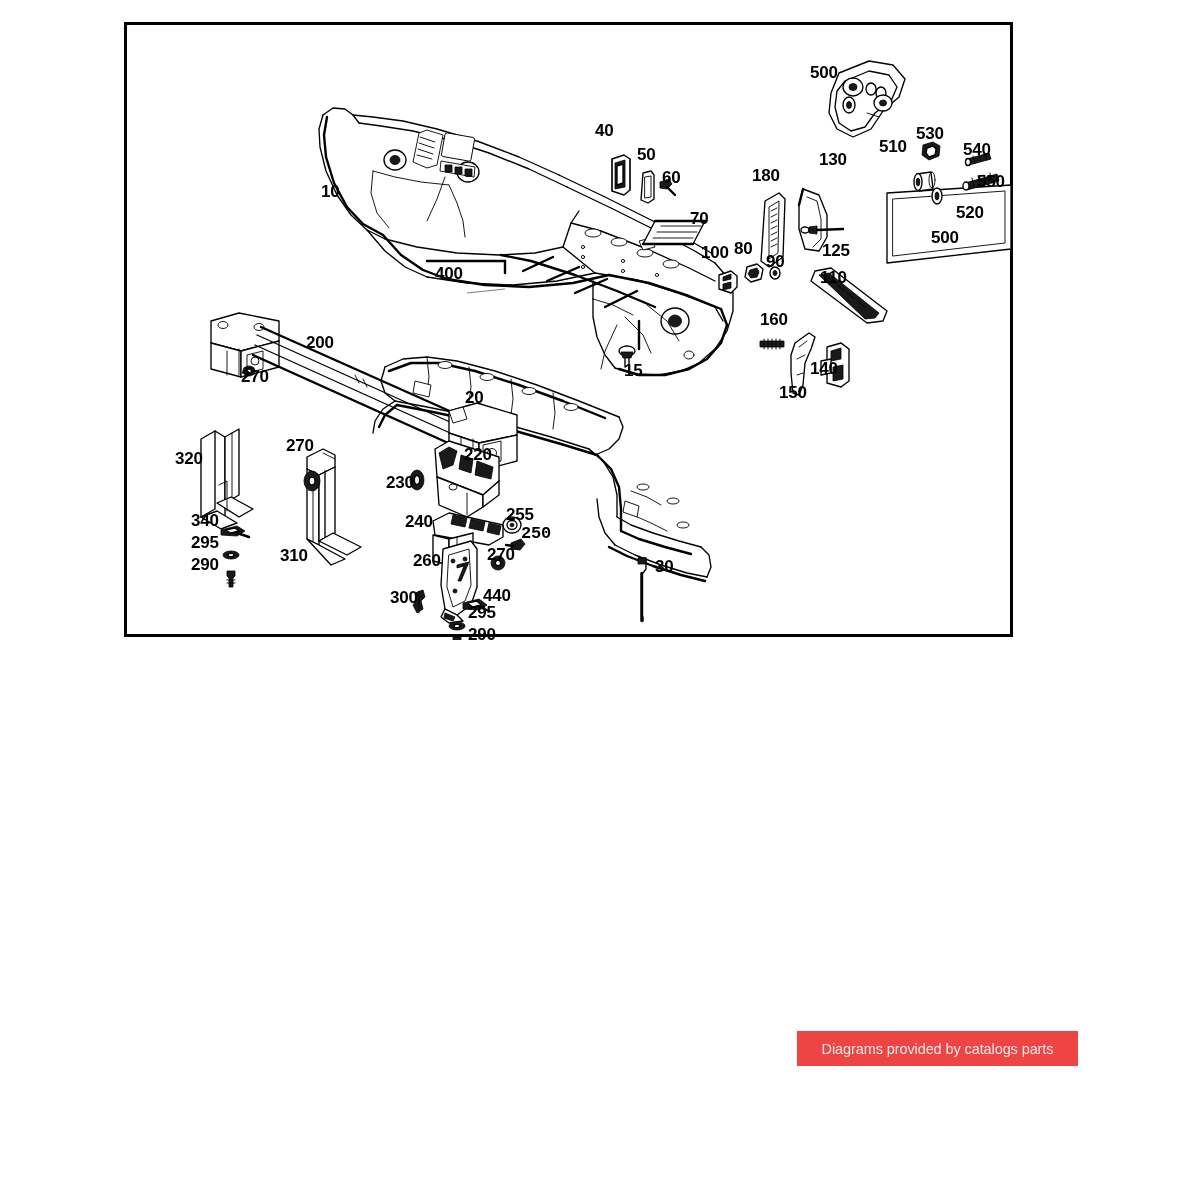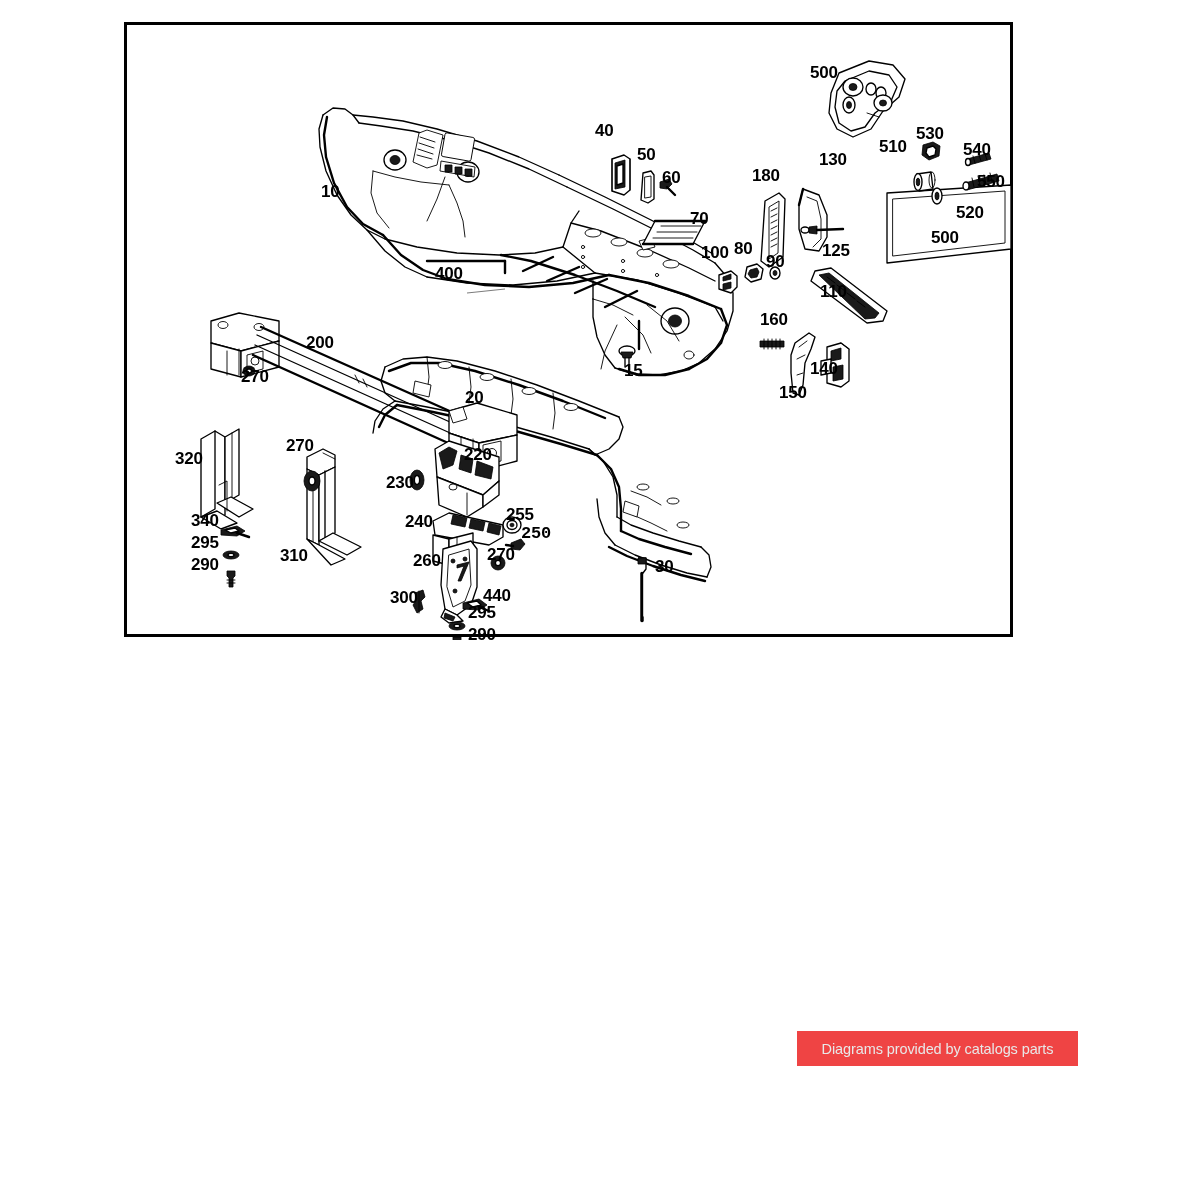--- a/index.html
+++ b/index.html
@@ -470,21 +470,21 @@
   <div class="callout" style="left:752px;top:113px;">510</div>
   <div class="callout" style="left:789px;top:100px;">530</div>
   <div class="callout" style="left:836px;top:116px;">540</div>
   <div class="callout" style="left:829px;top:161px;margin-top:18px;">520</div>
   <div class="callout" style="left:850px;top:148px;">550</div>
   <div class="callout" style="left:804px;top:204px;">500</div>
   <div class="callout" style="left:695px;top:217px;">125</div>
   <div class="callout" style="left:574px;top:219px;">100</div>
   <div class="callout" style="left:607px;top:215px;">80</div>
   <div class="callout" style="left:639px;top:228px;">90</div>
-  <div class="callout" style="left:693px;top:258px;">110</div>
+  <div class="callout" style="left:693px;top:244px;">110</div>
   <div class="callout" style="left:633px;top:286px;">160</div>
   <div class="callout" style="left:683px;top:335px;">140</div>
   <div class="callout" style="left:652px;top:359px;">150</div>
   <div class="callout" style="left:497px;top:337px;">15</div>
   <div class="callout" style="left:338px;top:364px;">20</div>
   <div class="callout" style="left:528px;top:533px;">30</div>
   <div class="callout" style="left:179px;top:309px;">200</div>
   <div class="callout" style="left:114px;top:343px;">270</div>
   <div class="callout" style="left:48px;top:425px;">320</div>
   <div class="callout" style="left:159px;top:412px;">270</div>

